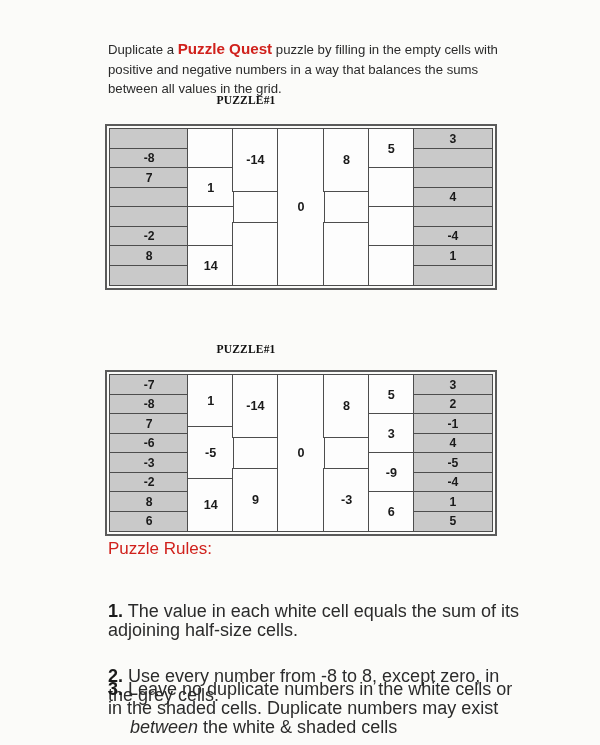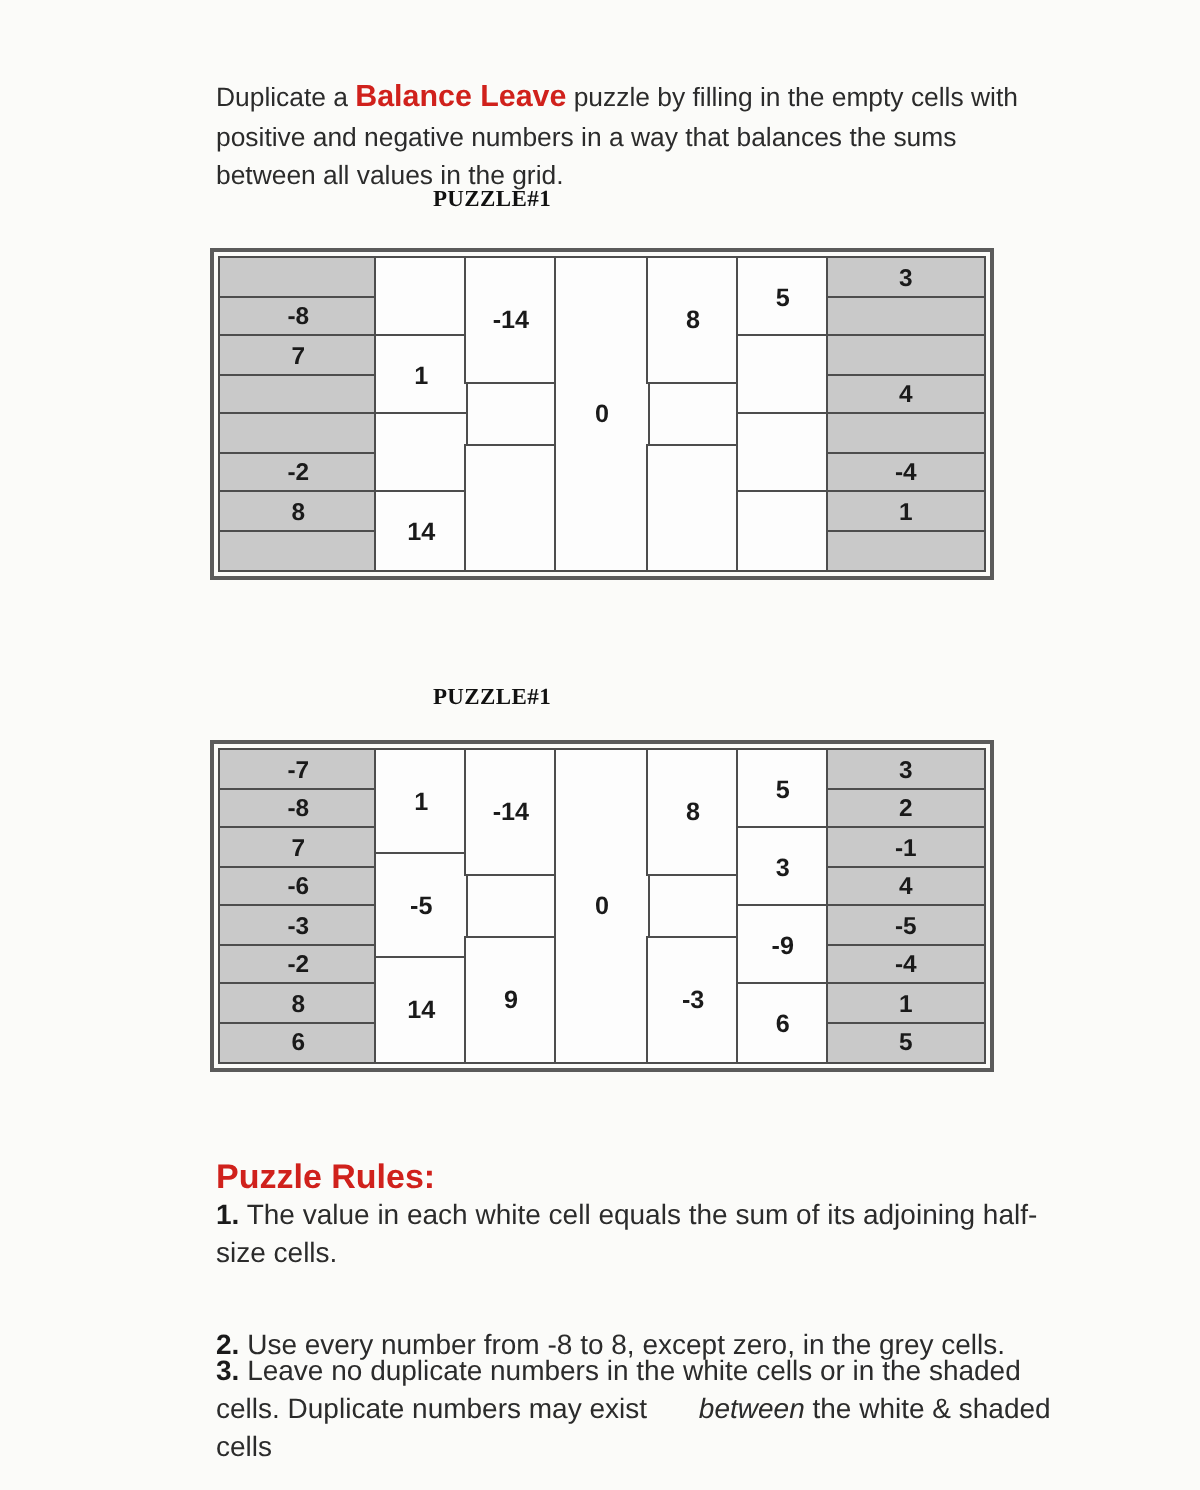--- a/index.html
+++ b/index.html
@@ -106,45 +106,45 @@
   }
   .cell.s1 { flex: 1 1 12.5%; }
   .cell.s2 { flex: 2 2 25%; }
   .cell.s4 { flex: 4 4 50%; }
   .cell.s8 { flex: 8 8 100%; }
 
   
   .rules-heading {
     position: absolute;
     left: 108px;
-    top: 579px;
+    top: 539px;
     font-size: 17px;
-    font-weight: bold;
+    font-weight: normal;
     color: #d0211c;
   }
   .rule {
     position: absolute;
     left: 108px;
     width: 418px;
-    font-size: 14px;
+    font-size: 18px;
     line-height: 19px;
     color: #2b2b2b;
   }
   .rule b { font-weight: bold; color: #1a1a1a; }
   .rule i { font-style: italic; margin-left: 22px; }
   #rule-1 { top: 584px; }
   #rule-2 { top: 649px; }
   #rule-3 { top: 662px; }
 </style>
 </head>
 <body>
 
 <div class="page">
 
-  <p class="intro"><span>Duplicate a </span><span class="brand">Balance Leave</span><span> puzzle by filling in the empty cells with positive and negative numbers in a way that balances the sums between all values in the grid.</span></p>
+  <p class="intro"><span>Duplicate a </span><span class="brand">Puzzle Quest</span><span> puzzle by filling in the empty cells with positive and negative numbers in a way that balances the sums between all values in the grid.</span></p>
 
   <div class="puzzle-title" id="title-1">PUZZLE#1</div>
 
   <div class="grid-wrap" id="grid-puzzle">
     <div class="grid">
 
       <div class="col col-grey">
         <div class="cell grey s1"></div>
         <div class="cell grey s1">-8</div>
         <div class="cell grey s1">7</div>

